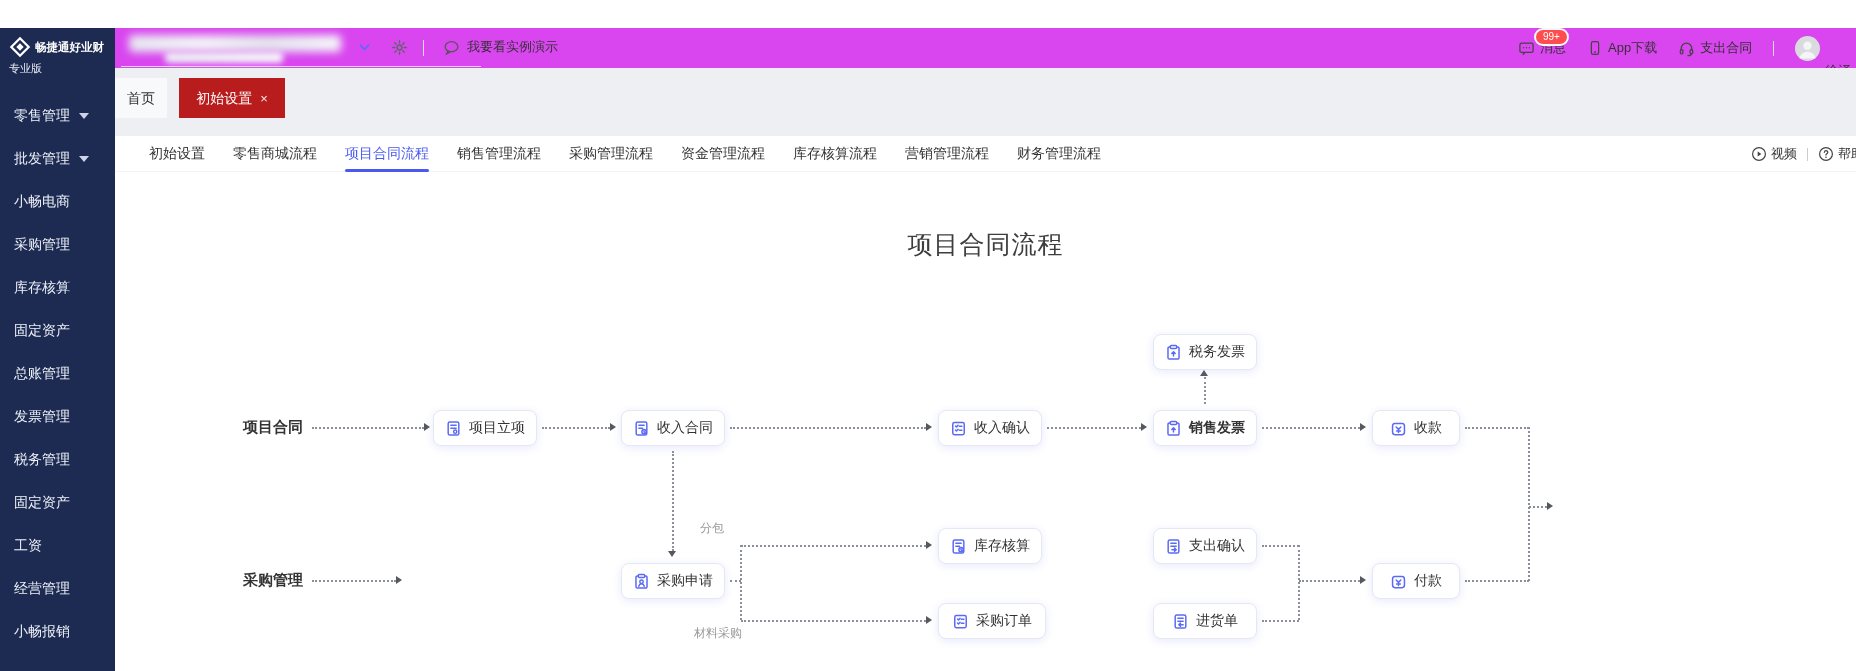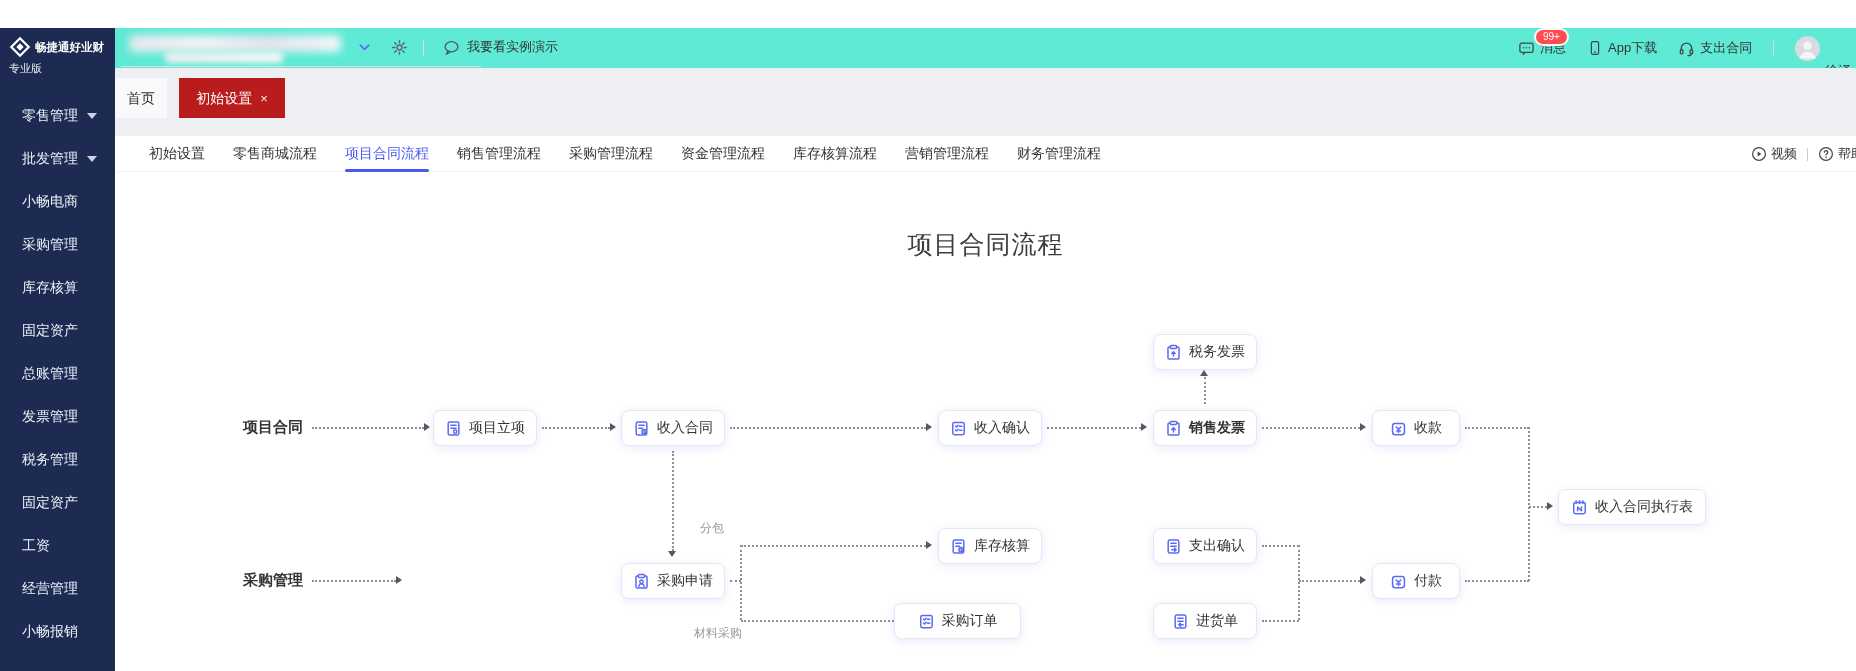--- a/index.html
+++ b/index.html
@@ -5,26 +5,26 @@
   * { margin:0; padding:0; box-sizing:border-box; }
   body { background:#fff; font-family:"Liberation Sans","DejaVu Sans",sans-serif; }
   .app { position:relative; width:1856px; height:671px; background:#fff; overflow:hidden; }
 
   
   .sidebar { position:absolute; left:0; top:28px; width:115px; height:643px; background:#1d2b52; z-index:5; }
   .logo-row { display:flex; align-items:center; gap:4px; padding:8px 0 0 9px; }
   .logo-name { color:#fff; font-size:11.5px; font-weight:bold; white-space:nowrap; }
   .edition { color:#e8ebf5; font-size:11px; padding:3px 0 0 9px; }
   .menu { margin-top:18px; }
-  .menu-item { height:43px; line-height:43px; padding-left:6px; color:#eef1f9; font-size:14px; cursor:pointer; white-space:nowrap;margin-left:16px; }
+  .menu-item { height:43px; line-height:43px; padding-left:14px; color:#eef1f9; font-size:14px; cursor:pointer; white-space:nowrap; }
   .caret { display:inline-block; width:0; height:0; border-left:5px solid transparent; border-right:5px solid transparent; border-top:6px solid #cdd4ea; margin-left:9px; vertical-align:middle; }
 
   
   .topwhite { position:absolute; left:0; top:0; width:1856px; height:28px; background:#fff; }
-  .header { position:absolute; left:115px; top:28px; width:1741px; height:40px; background:#5eead4; }
+  .header { position:absolute; left:115px; top:28px; width:1741px; height:40px; background:#d946ef; }
   .blob1 { position:absolute; left:14px; top:7px; width:212px; height:17px; border-radius:4px;
            background:linear-gradient(90deg,#e6e8ee,#f2f3f7 35%,#e3e5ec 65%,#f4f5f9); filter:blur(4px); }
   .blob2 { position:absolute; left:50px; top:24px; width:118px; height:11px; border-radius:4px;
            background:linear-gradient(90deg,#eceef3,#f6f7fa); filter:blur(3px); }
   .cunderline { position:absolute; left:6px; top:38px; width:360px; height:1px; background:#dcdfe6; }
   .hicon { display:inline-flex; align-items:center; cursor:pointer; }
   .chev { position:absolute; left:242px; top:12px; }
   .gearpos { position:absolute; left:276px; top:11px; }
   .hdiv1 { position:absolute; left:308px; top:12px; width:1px; height:16px; background:#dcdfe6; }
   .demo { position:absolute; left:328px; top:10px; display:flex; align-items:center; gap:7px;
@@ -295,28 +295,20 @@
         </svg>
       <span>税务发票</span>
     </div>
     <div class="node" style="left:1372px; top:410px; width:88px;">
       <svg class="nicon" viewBox="0 0 16 16" fill="none" stroke="#5b6af5" stroke-width="1.4" stroke-linecap="round" stroke-linejoin="round">
           <path d="M5 3.4h6M4.4 3.4C3 3.4 2.4 4.6 2.4 6v5.4c0 1.5.8 2.4 2.2 2.4h6.8c1.4 0 2.2-.9 2.2-2.4V6c0-1.4-.6-2.6-2-2.6"></path>
           <path d="M5.8 6.6L8 8.8l2.2-2.2M8 8.8v3M6.2 10.4h3.6"></path>
         </svg>
       <span>收款</span>
     </div>
-    <div class="node" style="left:1558px; top:489px; width:148px;">
-      <svg class="nicon" viewBox="0 0 16 16" fill="none" stroke="#5b6af5" stroke-width="1.4" stroke-linecap="round" stroke-linejoin="round">
-          <rect x="2.6" y="3.2" width="10.8" height="10.6" rx="1.6"></rect>
-          <path d="M4.8 1.6v2.6M8 1.6v2.6M11.2 1.6v2.6"></path>
-          <path d="M6.2 11V7.6l3.6 3.4V7.6"></path>
-        </svg>
-      <span>收入合同执行表</span>
-    </div>
     <div class="node" style="left:621px; top:563px; width:104px;">
       <svg class="nicon" viewBox="0 0 16 16" fill="none" stroke="#5b6af5" stroke-width="1.4" stroke-linecap="round" stroke-linejoin="round">
           <path d="M5 2.8H4a1.2 1.2 0 0 0-1.2 1.2v9A1.2 1.2 0 0 0 4 14.2h8a1.2 1.2 0 0 0 1.2-1.2V4A1.2 1.2 0 0 0 12 2.8h-1"></path>
           <rect x="5" y="1.4" width="6" height="2.8" rx="1"></rect>
           <circle cx="8" cy="8.2" r="1.6"></circle>
           <path d="M5.4 12.4c.5-1.6 1.5-2.2 2.6-2.2s2.1.6 2.6 2.2"></path>
         </svg>
       <span>采购申请</span>
     </div>
     <div class="node" style="left:938px; top:528px; width:104px;">
@@ -329,21 +321,21 @@
       <span>库存核算</span>
     </div>
     <div class="node" style="left:1153px; top:528px; width:104px;">
       <svg class="nicon" viewBox="0 0 16 16" fill="none" stroke="#5b6af5" stroke-width="1.4" stroke-linecap="round" stroke-linejoin="round">
           <rect x="3" y="1.8" width="10" height="12.4" rx="1.6"></rect>
           <path d="M5.5 5h5M5.5 7.8h5"></path>
           <path d="M6.5 11h4M9 9.5l1.6 1.5L9 12.5"></path>
         </svg>
       <span>支出确认</span>
     </div>
-    <div class="node" style="left:894px; top:603px; width:127px;">
+    <div class="node" style="left:938px; top:603px; width:108px;">
       <svg class="nicon" viewBox="0 0 16 16" fill="none" stroke="#5b6af5" stroke-width="1.4" stroke-linecap="round" stroke-linejoin="round">
           <rect x="2.6" y="2.4" width="10.8" height="11.4" rx="1.6"></rect>
           <path d="M5.2 5.6l.9.9 1.5-1.6M8.8 5.9h2.4M5.2 9.4l.9.9 1.5-1.6M8.8 9.7h2.4"></path>
         </svg>
       <span>采购订单</span>
     </div>
     <div class="node" style="left:1153px; top:603px; width:104px;">
       <svg class="nicon" viewBox="0 0 16 16" fill="none" stroke="#5b6af5" stroke-width="1.4" stroke-linecap="round" stroke-linejoin="round">
           <rect x="3" y="1.8" width="10" height="12.4" rx="1.6"></rect>
           <path d="M5.5 5h5M5.5 7.8h5"></path>

